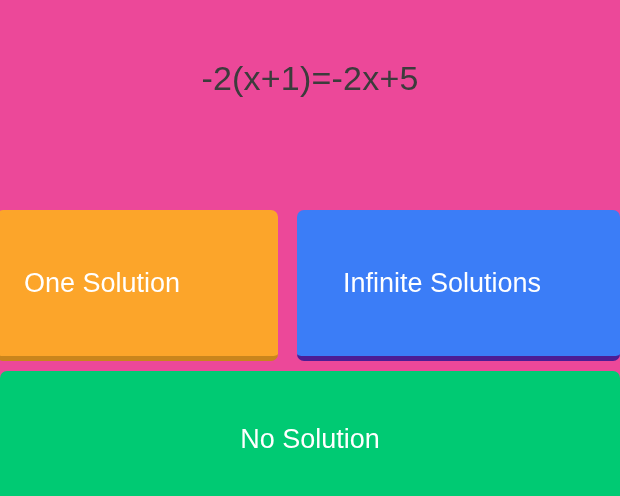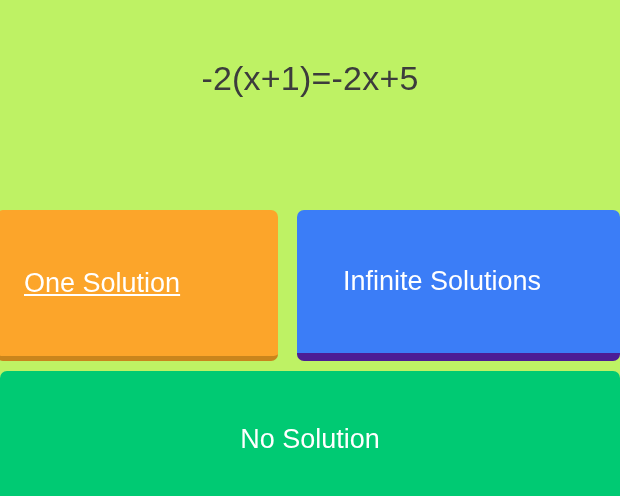--- a/index.html
+++ b/index.html
@@ -12,21 +12,21 @@
     overflow: hidden;
     background: #ffffff;
     font-family: "Liberation Sans", sans-serif;
     -webkit-font-smoothing: antialiased;
   }
 
   .screen {
     position: relative;
     width: 620px;
     height: 496px;
-    background: #bef264;
+    background: #ec4899;
     overflow: hidden;
   }
 
   
   .question-area {
     position: absolute;
     left: 0;
     top: 0;
     width: 620px;
     height: 210px;
@@ -85,30 +85,29 @@
     background: #fca52a;
     border-bottom: 5px solid #c9851c;
     border-radius: 7px;
     justify-content: flex-start;
     padding-right: 0;
   }
   .btn-one-solution .btn-label {
     width: 100%;
     padding-left: 24px;
     text-align: left;
-    text-decoration: underline;
   }
 
   
   .btn-infinite-solutions {
     width: 331px;
     height: 151px;
     margin-left: 19px;
     background: #3b7df7;
-    border-bottom: 8px solid #4c1d95;
+    border-bottom: 5px solid #4c1d95;
     border-radius: 7px;
     justify-content: flex-start;
   }
   .btn-infinite-solutions .btn-label {
     width: 290px;
     text-align: center;
   }
 
   
   .btn-no-solution {

